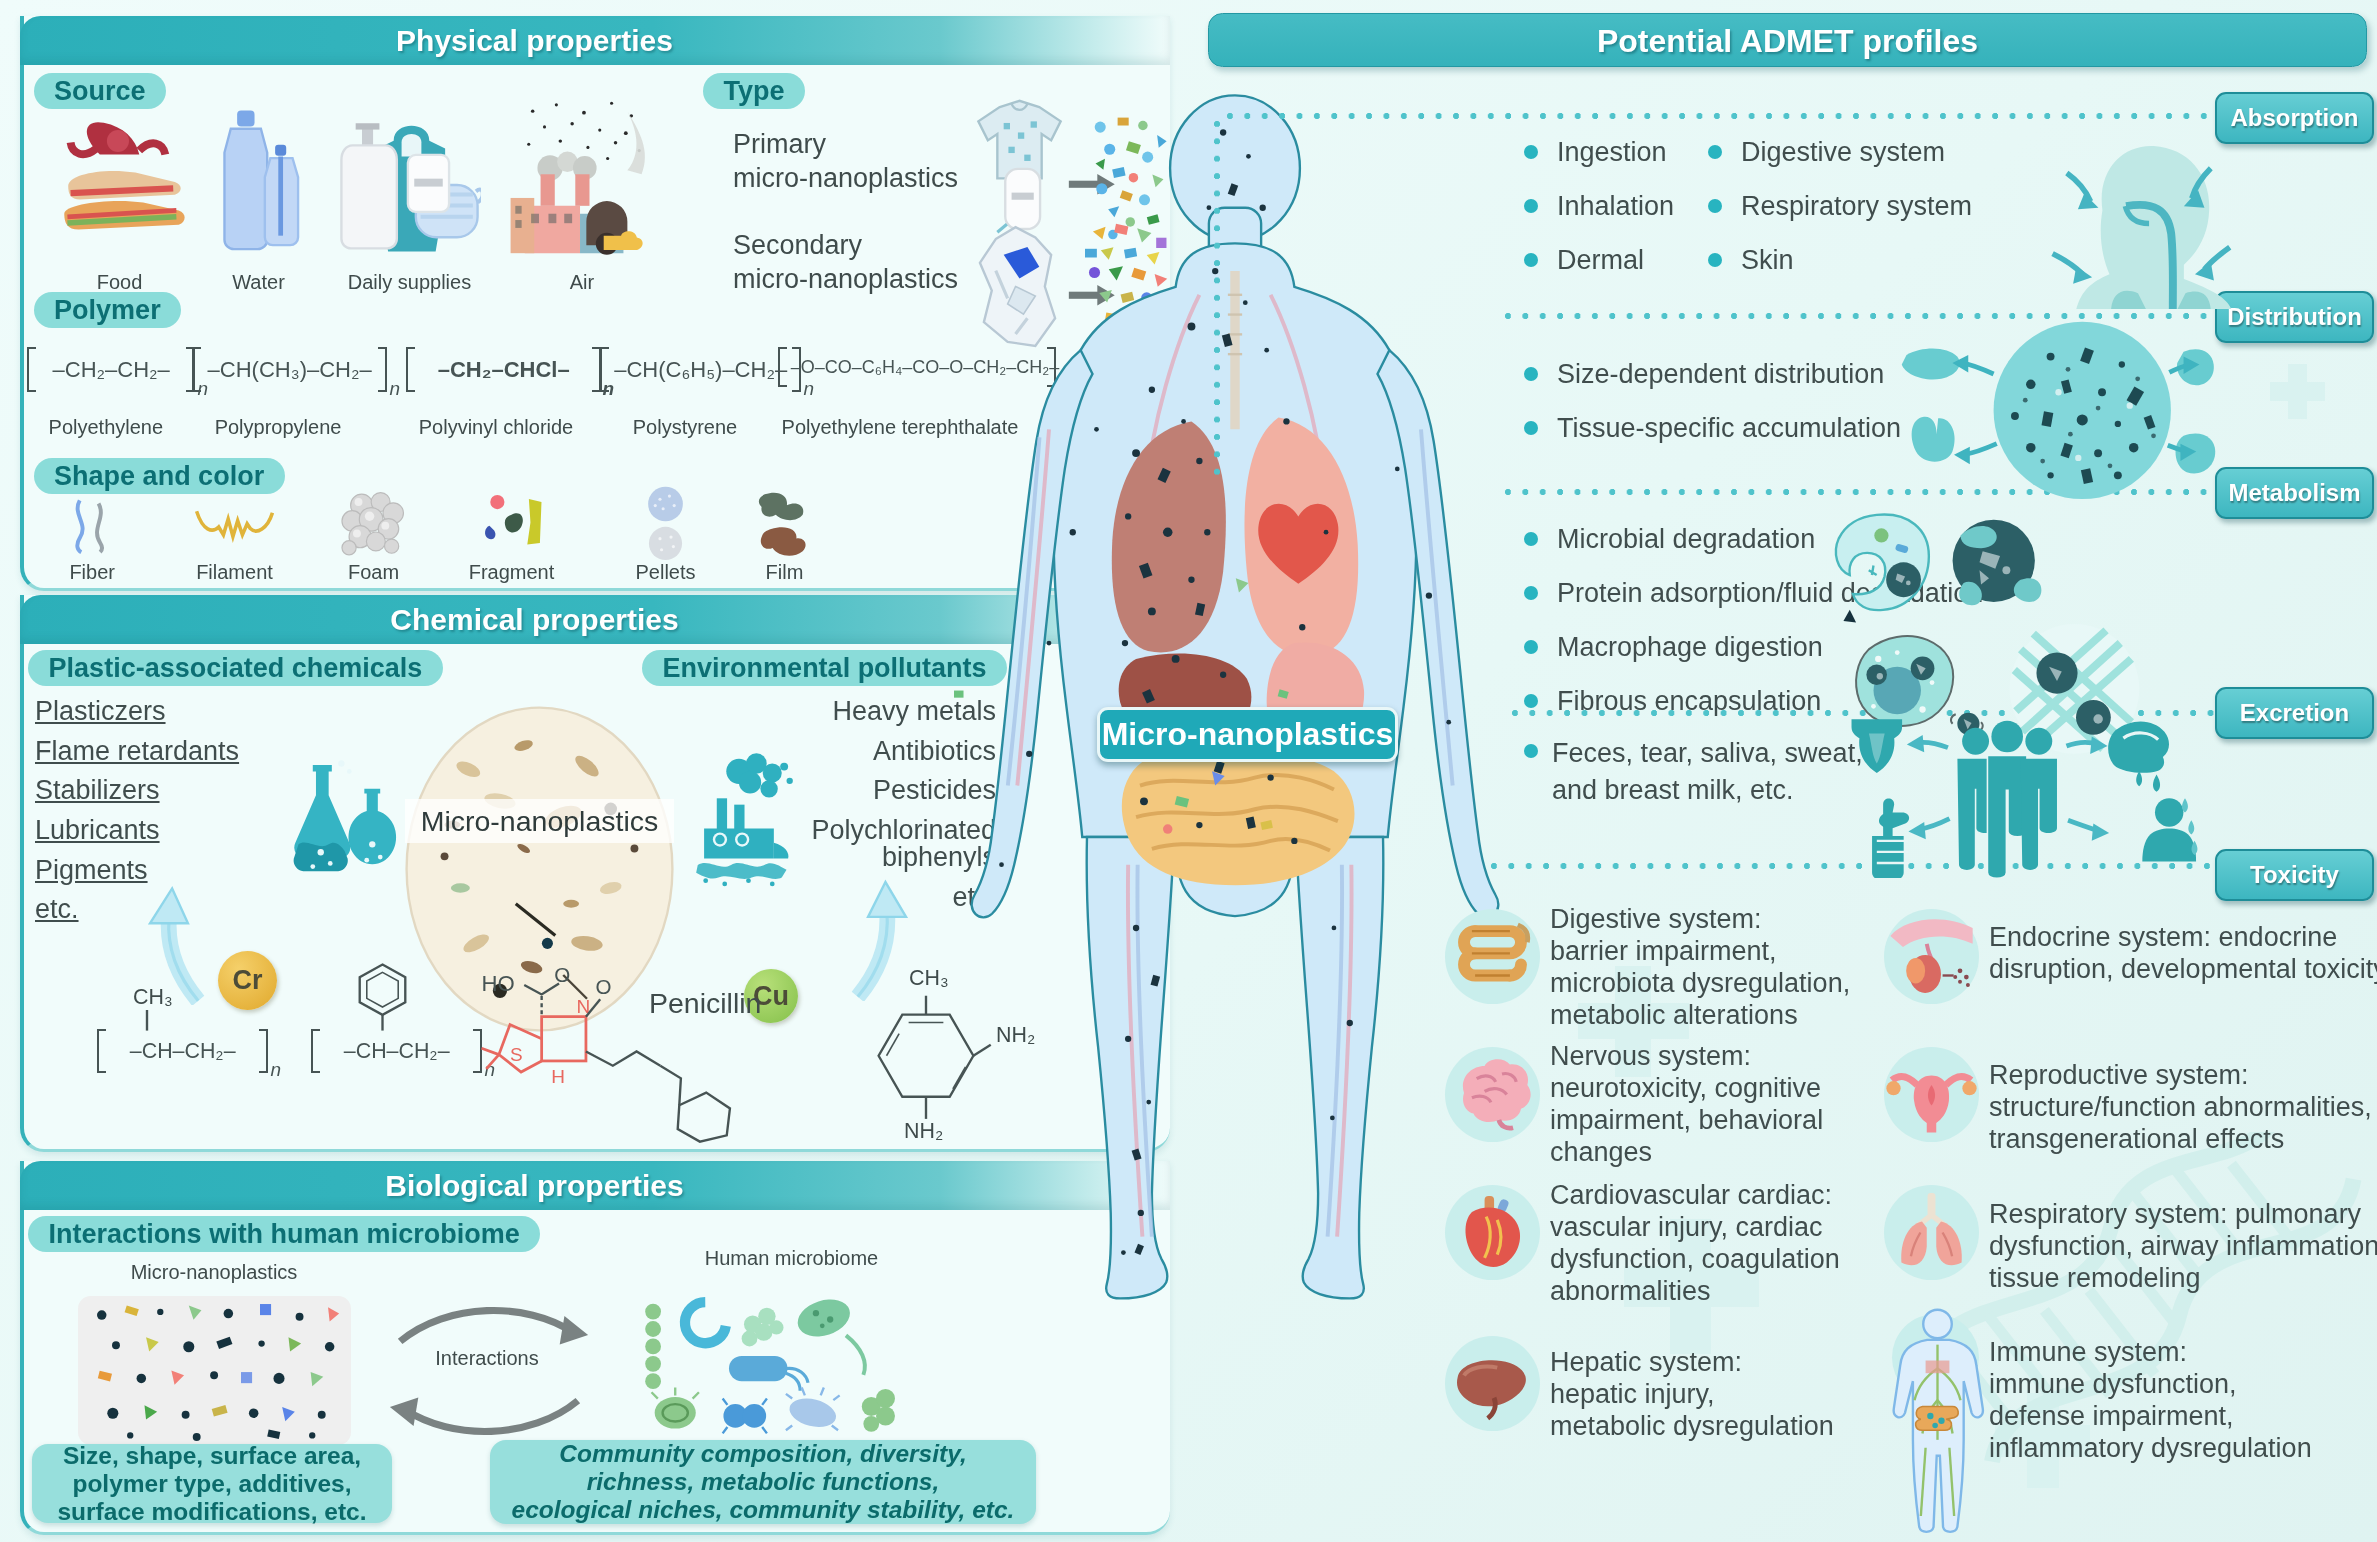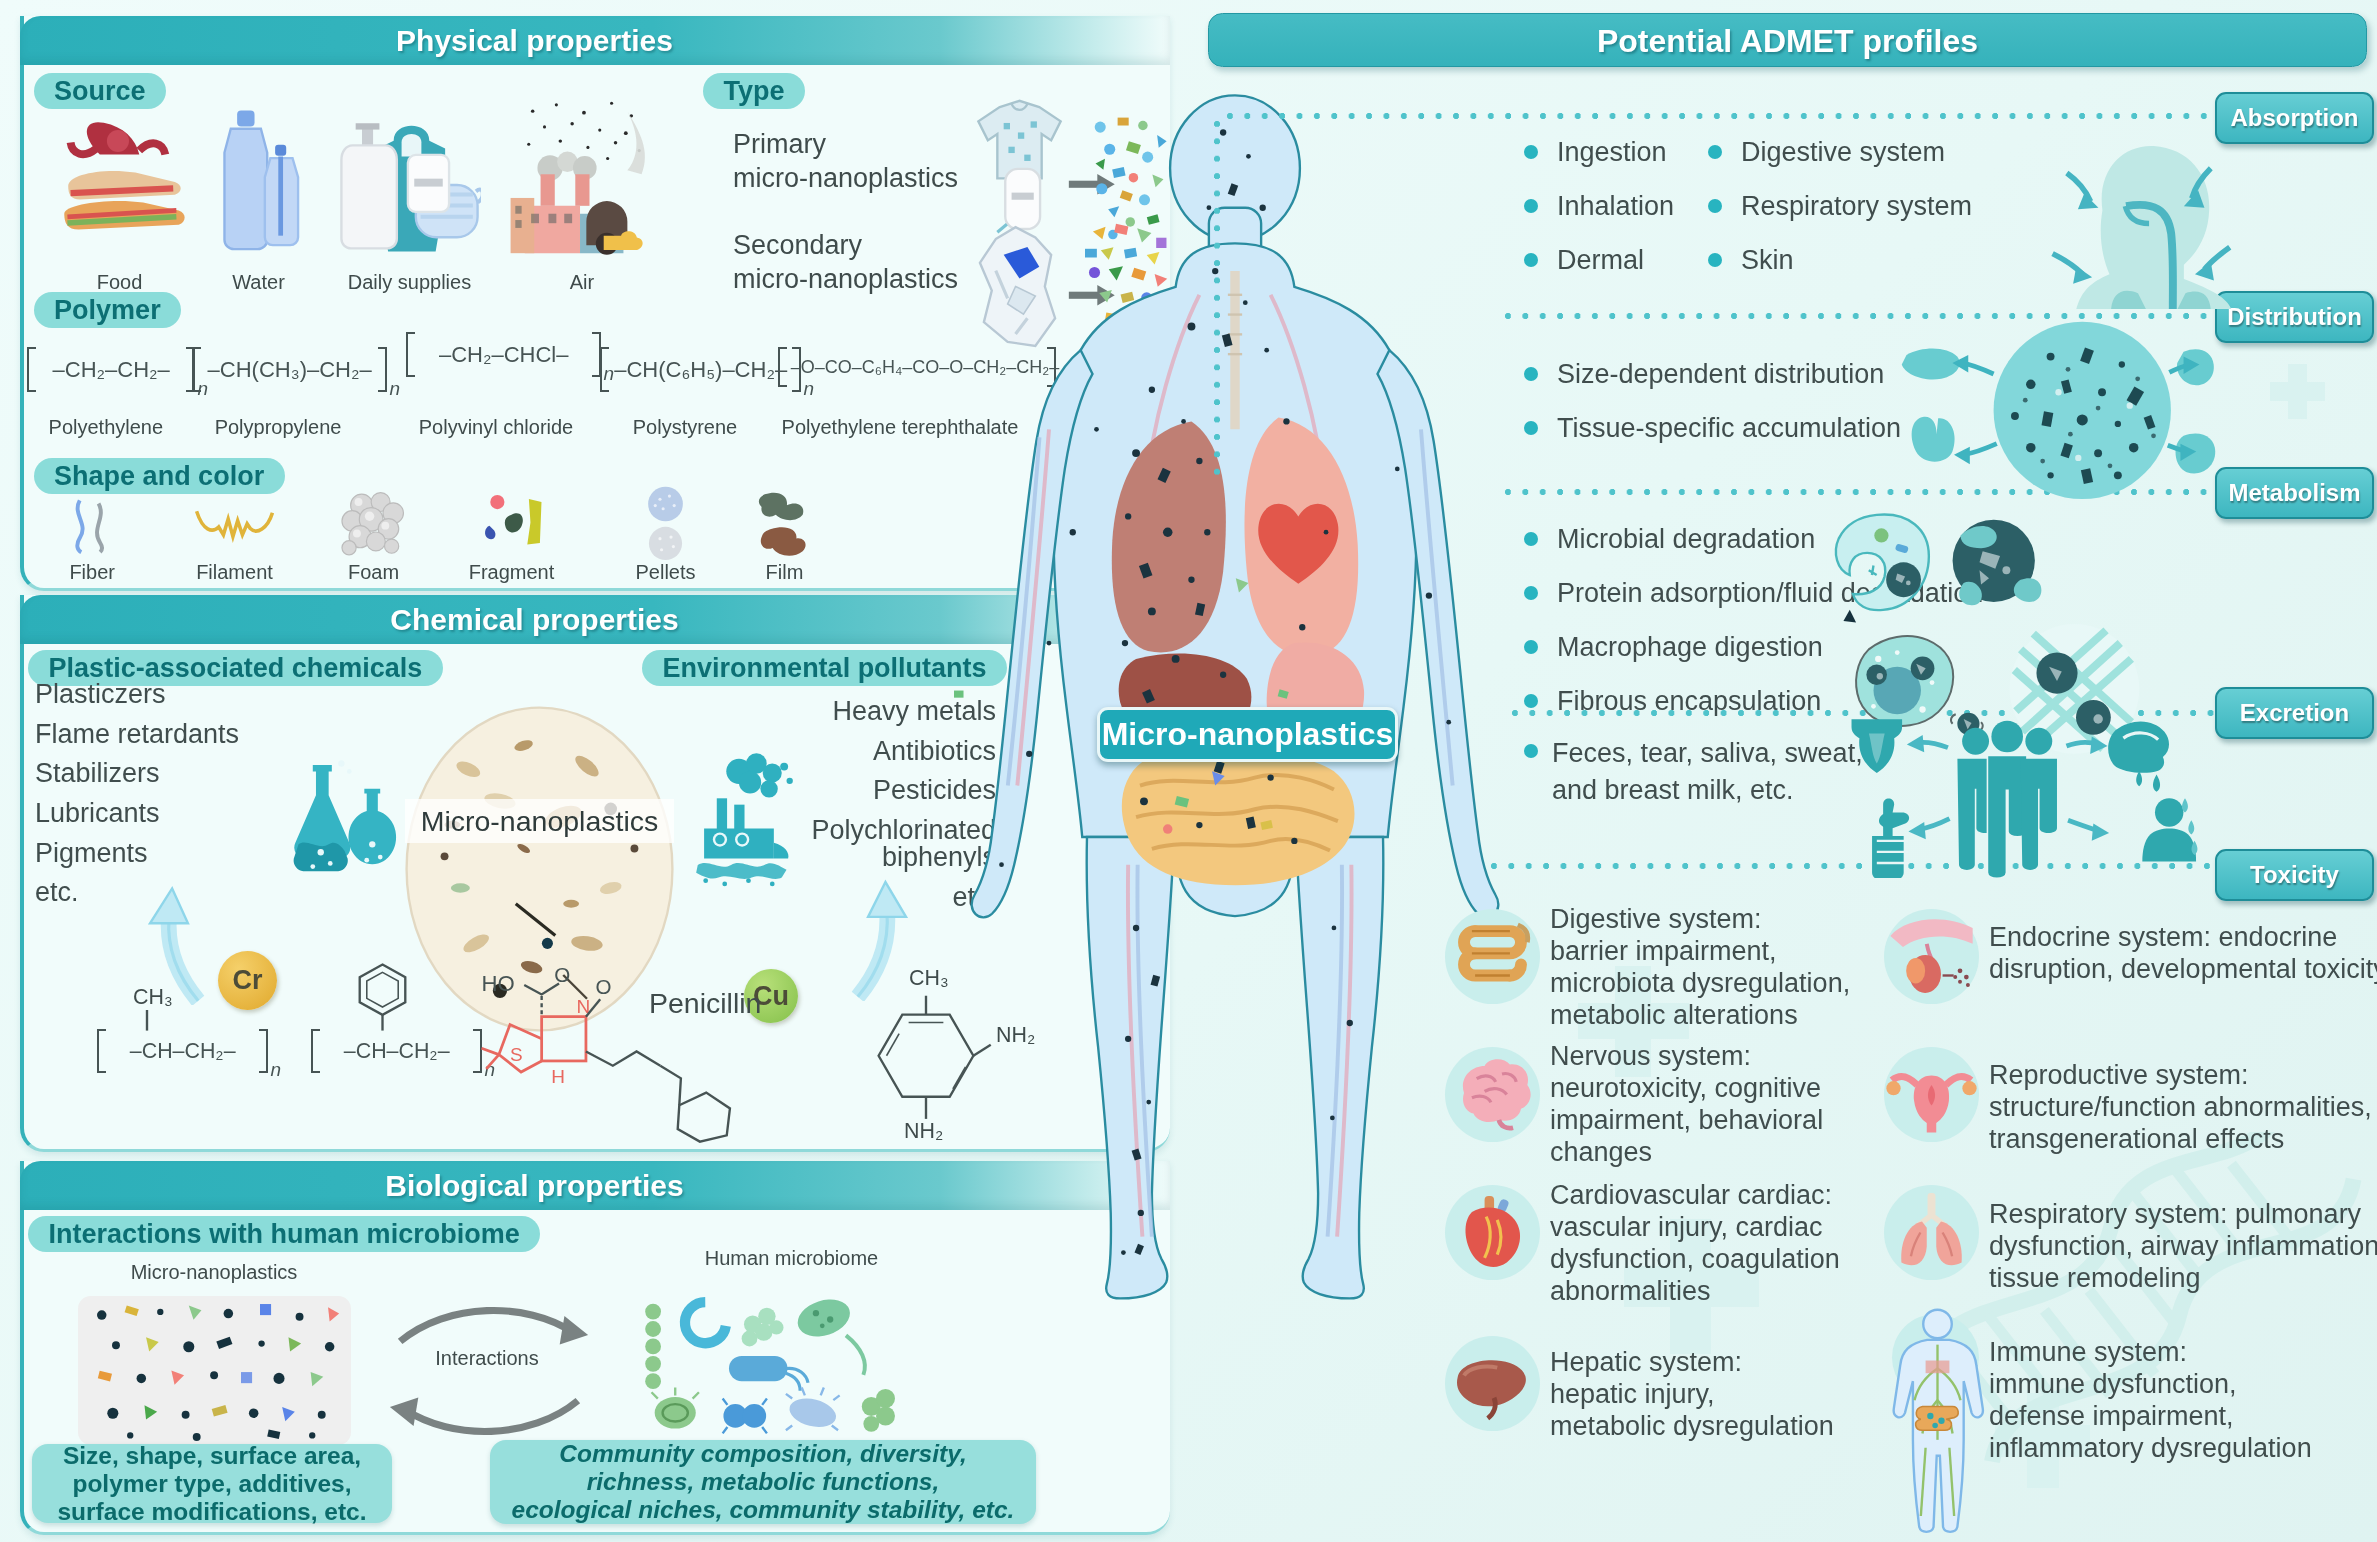--- a/index.html
+++ b/index.html
@@ -261,21 +261,21 @@
           <rect x="48" y="148" width="15" height="11" fill="#3a9a4a" transform="rotate(-12 55 153)"></rect>
           <polygon points="76,152 92,148 86,166" fill="#e8d44a"></polygon>
         </g>
     </svg>
 
     <div class="pill" style="left:9.5px;top:276px;">Polymer</div>
     <div class="formula" style="left:3px;top:331px;width:143px;">
       <span>–CH₂–CH₂–</span><span class="n">n</span></div>
     <div class="formula" style="left:168px;top:331px;width:170px;">
       <span>–CH(CH₃)–CH₂–</span><span class="n">n</span></div>
-    <div class="formula" style="left:382px;top:316px;width:170px;">
+    <div class="formula" style="left:382px;top:331px;width:170px;font-weight:bold;">
       <span>–CH₂–CHCl–</span><span class="n">n</span></div>
     <div class="formula" style="left:576px;top:331px;width:176px;">
       <span>–CH(C₆H₅)–CH₂–</span><span class="n">n</span></div>
     <div class="formula small-f" style="left:754px;top:331px;width:253px;">
       <span>–O–CO–C₆H₄–CO–O–CH₂–CH₂–</span><span class="n">n</span></div>
     <div class="lbl" style="left:-3.2px;top:400px;width:170px;">Polyethylene</div>
     <div class="lbl" style="left:163px;top:400px;width:182px;">Polypropylene</div>
     <div class="lbl" style="left:357px;top:400px;width:230px;">Polyvinyl chloride</div>
     <div class="lbl" style="left:582px;top:400px;width:158px;">Polystyrene</div>
     <div class="lbl" style="left:702px;top:400px;width:348px;">Polyethylene terephthalate</div>
@@ -342,21 +342,21 @@
     <div class="lbl" style="left:582px;top:545px;width:119px;">Pellets</div>
     <div class="lbl" style="left:701px;top:545px;width:119px;">Film</div>
   </div>
 
   <div class="panel" style="top:595px;height:554px;">
     <div class="hdr">
       <div class="t">Chemical properties</div>
     </div>
     <div class="pill" style="left:4px;top:55px;">Plastic-associated chemicals</div>
     <div class="pill" style="left:618px;top:55px;">Environmental pollutants</div>
-    <div class="chem-list abs" style="left:11px;top:86px;width:261px;">
+    <div class="chem-list abs" style="left:11px;top:103px;width:261px;text-decoration:underline;">
         <div>Plasticzers</div>
         <div>Flame retardants</div>
         <div>Stabilizers</div>
         <div>Lubricants</div>
         <div>Pigments</div>
         <div>etc.</div>
       </div>
     <div class="chem-list right abs" style="left:689px;top:103px;width:283px;">
         <div>Heavy metals</div>
         <div>Antibiotics</div>

